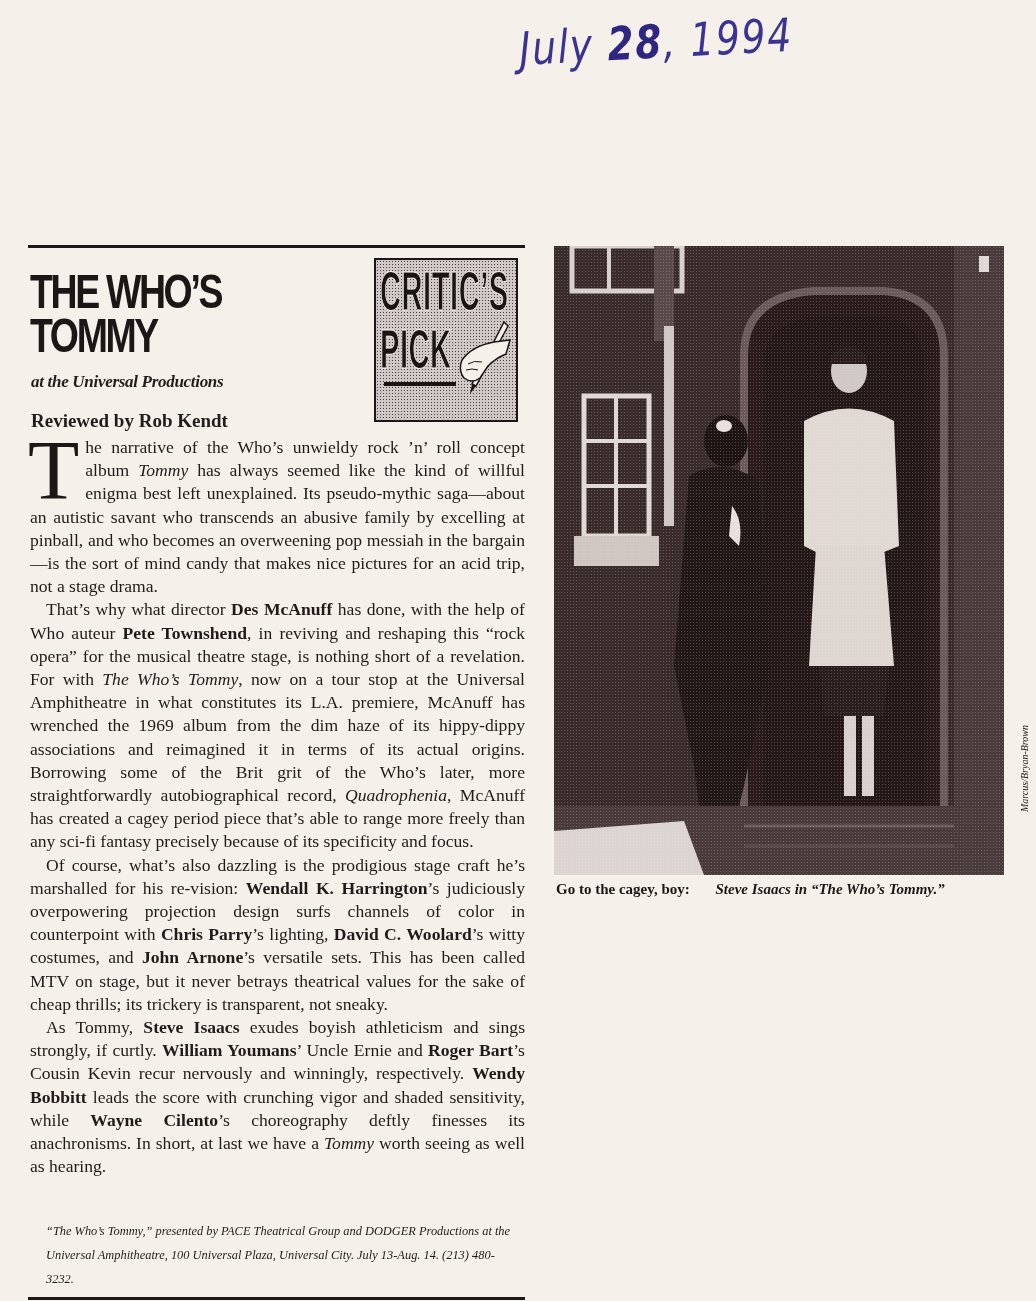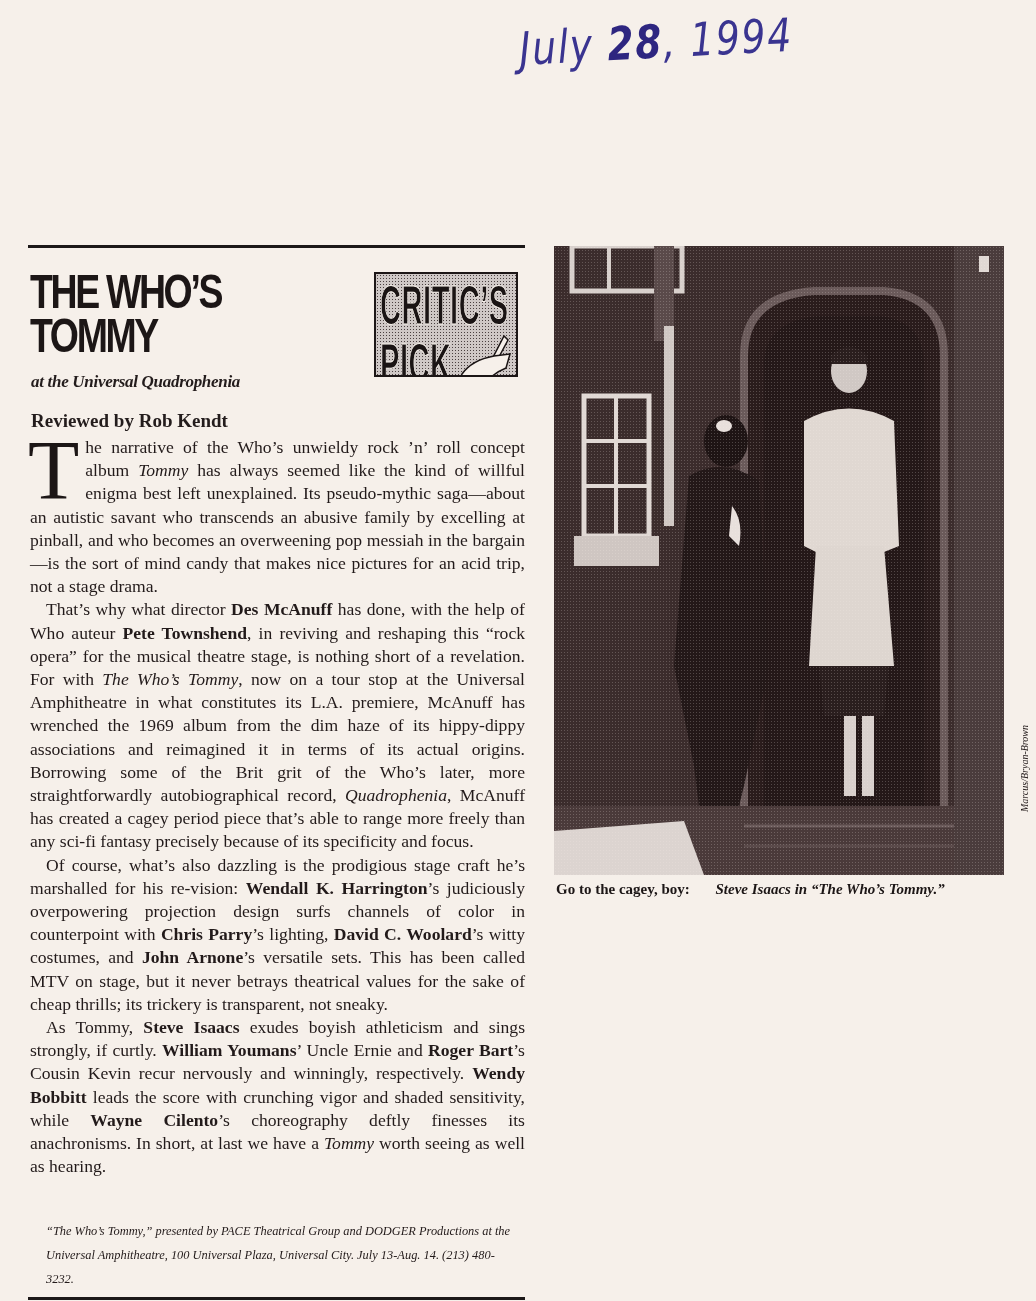--- a/index.html
+++ b/index.html
@@ -69,23 +69,23 @@
       left: 31px;
       top: 410px;
       font-weight: 700;
       font-size: 19px;
       color: #231c1c;
     }
 
     .critics-pick {
       position: absolute;
       left: 374px;
-      top: 272px;
+      top: 258px;
       width: 144px;
-      height: 105px;
+      height: 164px;
       border: 2px solid #1c1616;
       box-sizing: border-box;
       background-color: #cfc8c6;
       background-image: radial-gradient(#4a4040 0.8px, transparent 0.9px);
       background-size: 3px 3px;
       overflow: hidden;
     }
     .critics-pick .cp-line1 {
       position: absolute;
       left: 4px;
@@ -219,21 +219,21 @@
   <span class="day">28</span><span>, 1994</span>
 </div>
 
 <div class="rule top"></div>
 
 <h1 class="headline">
   <span>THE WHO’S</span><br>
   <span>TOMMY</span>
 </h1>
 
-<div class="venue">at the Universal Quadrophenia</div>
+<div class="venue">at the Universal Productions</div>
 <div class="byline">Reviewed by Rob Kendt</div>
 
 <div class="critics-pick">
   <div class="cp-line1">CRITIC’S</div>
   <div class="cp-line2">PICK</div>
   <div class="cp-underline"></div>
   <svg class="pen-icon" viewBox="0 0 60 80">
     <path d="M50 2 L54 6 L22 66 L18 64 Z" fill="#f6f0ea" stroke="#1a1414" stroke-width="1.5"></path>
     <path d="M18 64 L16 74 L22 66 Z" fill="#1a1414"></path>
     <path d="M8 40 Q18 26 40 22 L56 20 L52 34 Q42 38 34 46 L26 58 Q18 64 10 58 Q4 50 8 40 Z" fill="#f6f0ea" stroke="#1a1414" stroke-width="1.5"></path>

